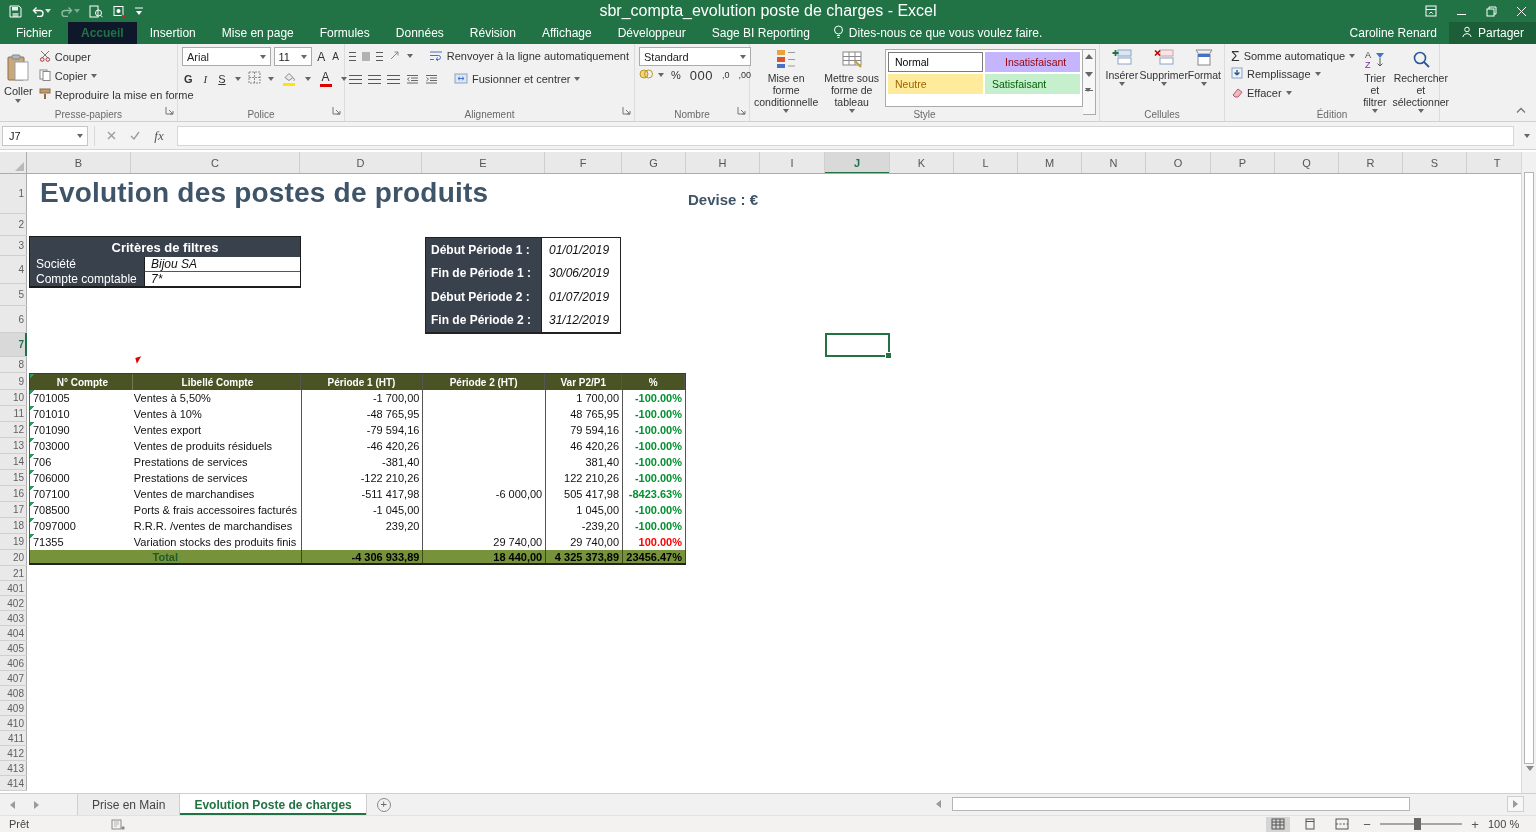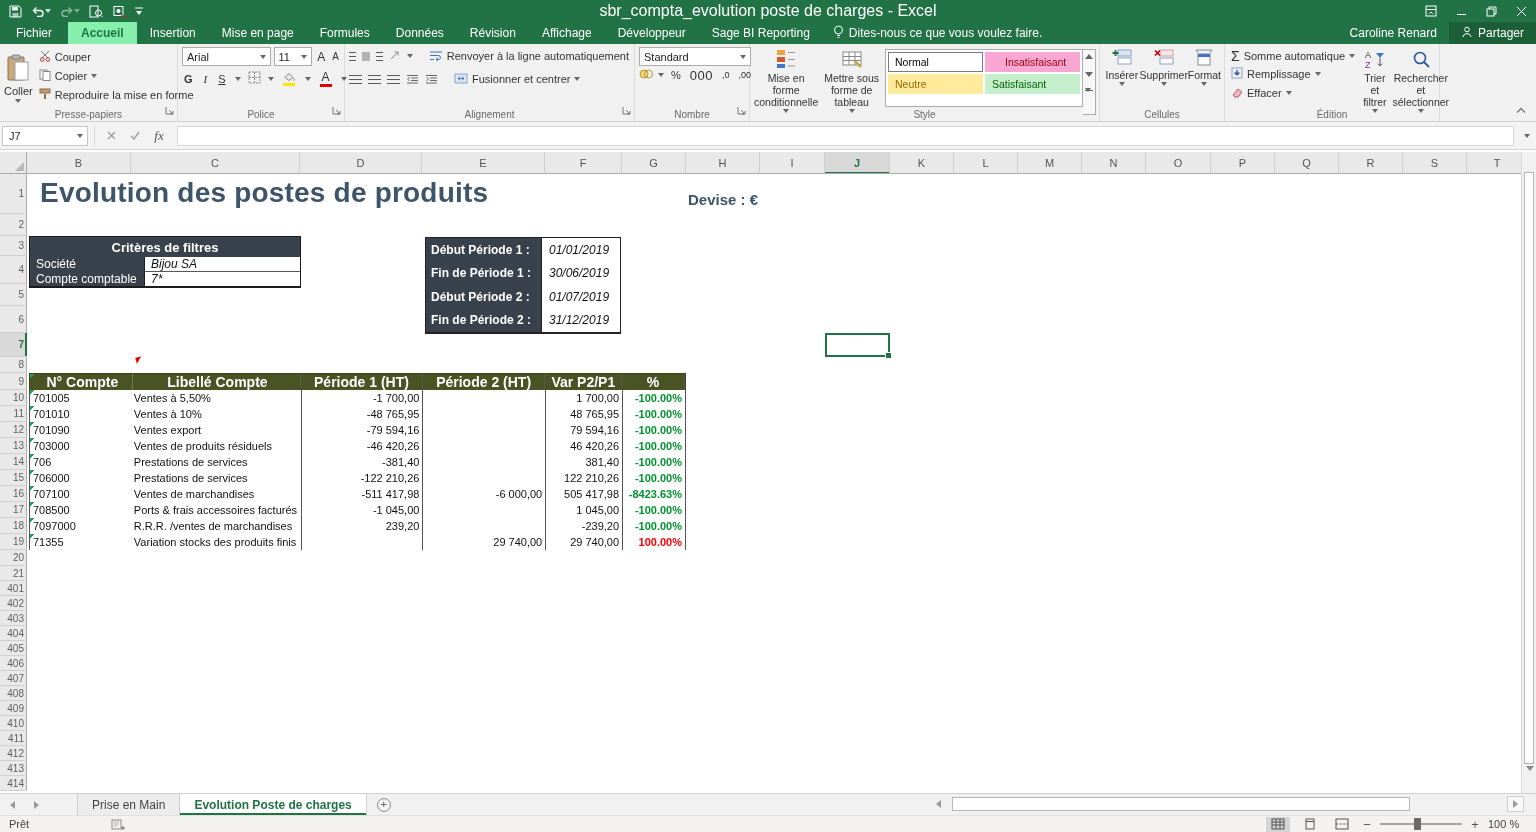--- a/index.html
+++ b/index.html
@@ -11,21 +11,21 @@
   .titlebar{position:absolute;left:0;top:0;width:100%;height:22px;background:#217346;display:flex;align-items:center;color:#fff;}
   .qat{display:flex;align-items:center;gap:9px;padding-left:9px;height:100%;}
   .qat .qbtn{display:flex;align-items:center;}
   .win-title{position:absolute;left:50%;transform:translateX(-50%);font-size:16px;color:#fff;white-space:nowrap;}
   .winctl{position:absolute;right:0;top:0;height:22px;display:flex;}
   .winctl .wbtn{width:30px;height:22px;display:flex;align-items:center;justify-content:center;font-size:13px;color:#fff;}
 
   
   .tabrow{position:absolute;left:0;top:22px;width:100%;height:22px;background:#217346;display:flex;align-items:stretch;color:#fff;font-size:12px;}
   .rtab{padding:0 13px;display:flex;align-items:center;white-space:nowrap;}
-  .rtab.active{background:#86efac;color:#217346;font-weight:bold;}
+  .rtab.active{background:#0f172a;color:#217346;font-weight:bold;}
   .rtab.file{padding:0 16px;}
   .tellme{display:flex;align-items:center;gap:5px;padding:0 10px;white-space:nowrap;}
   .trspace{flex:1;}
   .user{display:flex;align-items:center;font-size:12px;padding:0 12px;white-space:nowrap;}
   .share{display:flex;align-items:center;gap:5px;background:#1b5e38;padding:0 12px;font-size:12px;}
 
   
   .ribbon{position:absolute;left:0;top:44px;width:100%;height:78px;background:#f1f1f1;border-bottom:1px solid #d2d0ce;display:flex;}
   .rgrp{position:relative;height:100%;border-right:1px solid #dcdcdc;padding:3px 3px 14px 4px;flex:0 0 auto;}
   .glabel{position:absolute;bottom:1px;left:0;right:0;text-align:center;font-size:10px;color:#696969;white-space:nowrap;}
@@ -36,21 +36,21 @@
   .combo{background:#fff;border:1px solid #ababab;height:19px;display:flex;align-items:center;font-size:11px;color:#222;padding:0 4px;gap:3px;}
   .caret{display:inline-block;width:0;height:0;border-left:3px solid transparent;border-right:3px solid transparent;border-top:4px solid #666;}
   .ibtn{display:flex;flex-direction:column;align-items:center;justify-content:center;padding:1px 2px;gap:1px;font-size:11px;color:#333;}
   .lines3{width:13px;height:9px;background:repeating-linear-gradient(to bottom,#5a5a5a 0 1.4px,transparent 1.4px 4px);}
   .fontletter{font-size:12px;color:#333;}
   .colorbar{width:12px;height:3px;margin-top:1px;}
   .twoline{display:flex;flex-direction:column;align-items:center;font-size:10.5px;color:#333;text-align:center;line-height:1.15;gap:1px;padding-top:2px;}
   .gal{display:grid;grid-template-columns:95px 95px;grid-auto-rows:20px;gap:2px;background:#fff;border:1px solid #ababab;padding:2px;}
   .gcell{font-size:10.5px;line-height:18px;padding-left:6px;border:1px solid transparent;overflow:hidden;white-space:nowrap;}
   .gal-normal{background:#fff;color:#000;border:1px solid #7a7a7a;}
-  .gal-bad{background:#f9a8d4;color:#9C0006;padding-left:19px;}
+  .gal-bad{background:#c4b5fd;color:#9C0006;padding-left:19px;}
   .gal-neutral{background:#FFEB9C;color:#9C6500;}
   .gal-good{background:#C6EFCE;color:#006100;}
   .galstrip{width:13px;display:flex;flex-direction:column;justify-content:space-between;align-items:center;padding:4px 0;border:1px solid #ababab;border-left:none;background:#f7f7f7;height:66px;}
   .tri-up{width:0;height:0;border-left:4px solid transparent;border-right:4px solid transparent;border-bottom:5px solid #666;}
   .tri-down{width:0;height:0;border-left:4px solid transparent;border-right:4px solid transparent;border-top:5px solid #666;}
   .more-ico{width:8px;border-top:1px solid #666;padding-top:1px;}
   .sigma{font-size:14px;color:#333;line-height:12px;}
   .collapse{position:absolute;right:10px;bottom:3px;}
 
   
@@ -93,21 +93,21 @@
   .prow{display:flex;height:23.5px;}
   .prow .plab{width:115px;background:#39414C;color:#fff;font-size:12px;font-weight:bold;display:flex;align-items:center;padding-left:5px;white-space:nowrap;}
   .prow .pval{flex:1;background:#fff;border-left:1px solid #222;font-size:12px;font-style:italic;color:#111;display:flex;align-items:center;padding-left:7px;}
 
   .selcell{position:absolute;left:825px;top:333px;width:65px;height:24px;border:2px solid #217346;background:transparent;}
   .selcell:after{content:"";position:absolute;right:-4px;bottom:-4px;width:5px;height:5px;background:#217346;border:1px solid #fff;}
   .redmark{position:absolute;left:136px;top:357px;width:0;height:0;border-top:6px solid #e00000;border-right:6px solid transparent;transform:rotate(-15deg);}
 
   .mtable{position:absolute;left:29px;top:373px;width:657px;}
   .mhead{display:flex;height:17px;background:#4A5323;border:1px solid #3a4216;border-bottom:none;}
-  .mh{color:#fff;font-size:14px;font-weight:bold;display:flex;align-items:center;justify-content:center;height:100%;border-left:1px solid rgba(255,255,255,.22);overflow:hidden;white-space:nowrap;}
+  .mh{color:#fff;font-size:10px;font-weight:bold;display:flex;align-items:center;justify-content:center;height:100%;border-left:1px solid rgba(255,255,255,.22);overflow:hidden;white-space:nowrap;}
   .mh:first-child{border-left:none;}
   .mrow{display:flex;height:16px;background:#fff;border-left:1px solid #555;}
   .mc{font-size:11px;color:#111;display:flex;align-items:center;height:100%;overflow:hidden;white-space:nowrap;}
   .c0{width:102px;padding-left:3px;background:linear-gradient(135deg,#21a05a 3.5px,transparent 3.5px);}
   .c1{width:169px;padding-left:2px;}
   .c2{width:122px;}.c3{width:123px;}.c4{width:77px;}.c5{width:64px;}
   .num{justify-content:flex-end;padding-right:3px;}
   .c2,.c3,.c4,.c5{border-left:1px solid #555;}
   .c5{border-right:1px solid #555;}
   .pg{color:#00922F;font-weight:bold;}
@@ -757,20 +757,27 @@
       <div class="mc c5 num pg">-100.00%</div>
     </div>
       <div class="mrow">
       <div class="mc c0">71355</div>
       <div class="mc c1">Variation stocks des produits finis</div>
       <div class="mc c2 num"></div>
       <div class="mc c3 num">29 740,00</div>
       <div class="mc c4 num">29 740,00</div>
       <div class="mc c5 num pr">100.00%</div>
     </div>
+    <div class="trow">
+      <div class="tc tlabel">Total</div>
+      <div class="tc c2 num">-4 306 933,89</div>
+      <div class="tc c3 num">18 440,00</div>
+      <div class="tc c4 num">4 325 373,89</div>
+      <div class="tc c5 num">23456.47%</div>
+    </div>
   </div>
 
   <div class="sheettabs">
     <div class="tnav">
         <span class="tri-l"></span>
       </div>
     <div class="tnav">
         <span class="tri-r"></span>
       </div>
     <div class="tabsep"></div>

